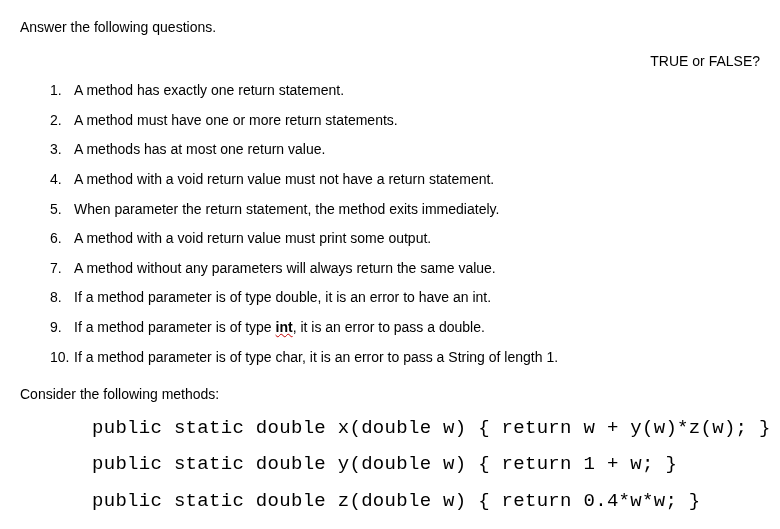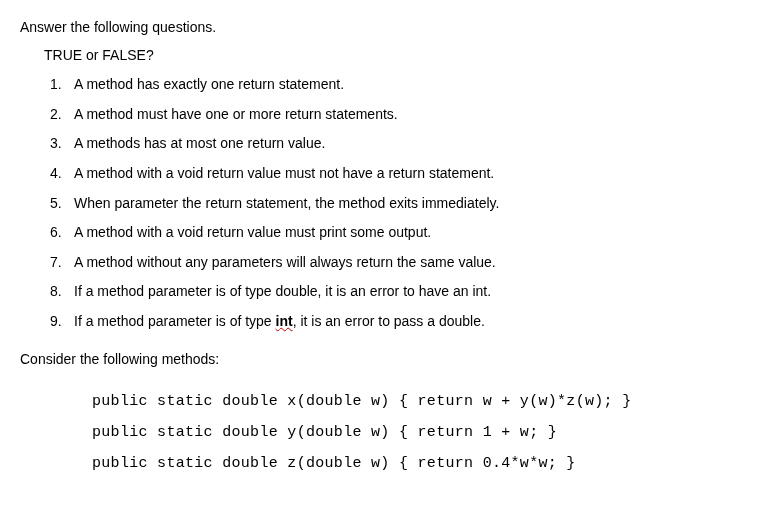--- a/index.html
+++ b/index.html
@@ -10,25 +10,26 @@
     body {
       font-family: Verdana, Geneva, sans-serif;
       font-size: 14px;
       color: #000;
       background: #fff;
       padding: 18px 20px;
       width: 780px;
       line-height: 1.4;
     }
     .prompt {
-      margin-bottom: 8px;
+      margin-bottom: 14px;
     }
     .subprompt {
       margin-left: 24px;
       margin-bottom: 10px;
+      text-align: right;
     }
     ol.questions {
       list-style: none;
       margin-left: 30px;
       margin-bottom: 18px;
     }
     ol.questions li {
       display: flex;
       margin-bottom: 10px;
     }
@@ -43,26 +44,26 @@
       font-weight: normal;
     }
     .squiggle {
       font-weight: bold;
       text-decoration-line: underline;
       text-decoration-style: wavy;
       text-decoration-color: #c00000;
       text-decoration-thickness: 1.3px;
     }
     .consider {
-      margin-bottom: 22px;
+      margin-bottom: 10px;
     }
     .codeblock {
       margin-left: 72px;
       font-family: "Courier New", Courier, monospace;
-      font-size: 15px;
+      font-size: 19px;
       letter-spacing: 0.3px;
     }
     .codeblock div {
       margin-bottom: 10px;
       white-space: nowrap;
     }
   </style>
 </head>
 <body>
 
@@ -99,20 +100,24 @@
       <span class="qtext"><span>A method without any parameters will always return the same value.</span></span>
     </li>
     <li>
       <span class="num">8.</span>
       <span class="qtext"><span>If a method parameter is of type </span><span class="bold">double</span><span>, it is an error to have an </span><span class="bold">int</span><span>.</span></span>
     </li>
     <li>
       <span class="num">9.</span>
       <span class="qtext"><span>If a method parameter is of type </span><span class="squiggle">int</span><span>, it is an error to pass a </span><span class="bold">double</span><span>.</span></span>
     </li>
+    <li>
+      <span class="num">10.</span>
+      <span class="qtext"><span>If a method parameter is of type </span><span class="bold">char</span><span>, it is an error to pass a </span><span class="bold">String</span><span> of length 1.</span></span>
+    </li>
   </ol>
 
 <div class="consider">Consider the following methods:</div>
 
 <div class="codeblock">
     <div>public static double x(double w) { return w + y(w)*z(w); }</div>
     <div>public static double y(double w) { return 1 + w; }</div>
     <div>public static double z(double w) { return 0.4*w*w; }</div>
   </div>
 

